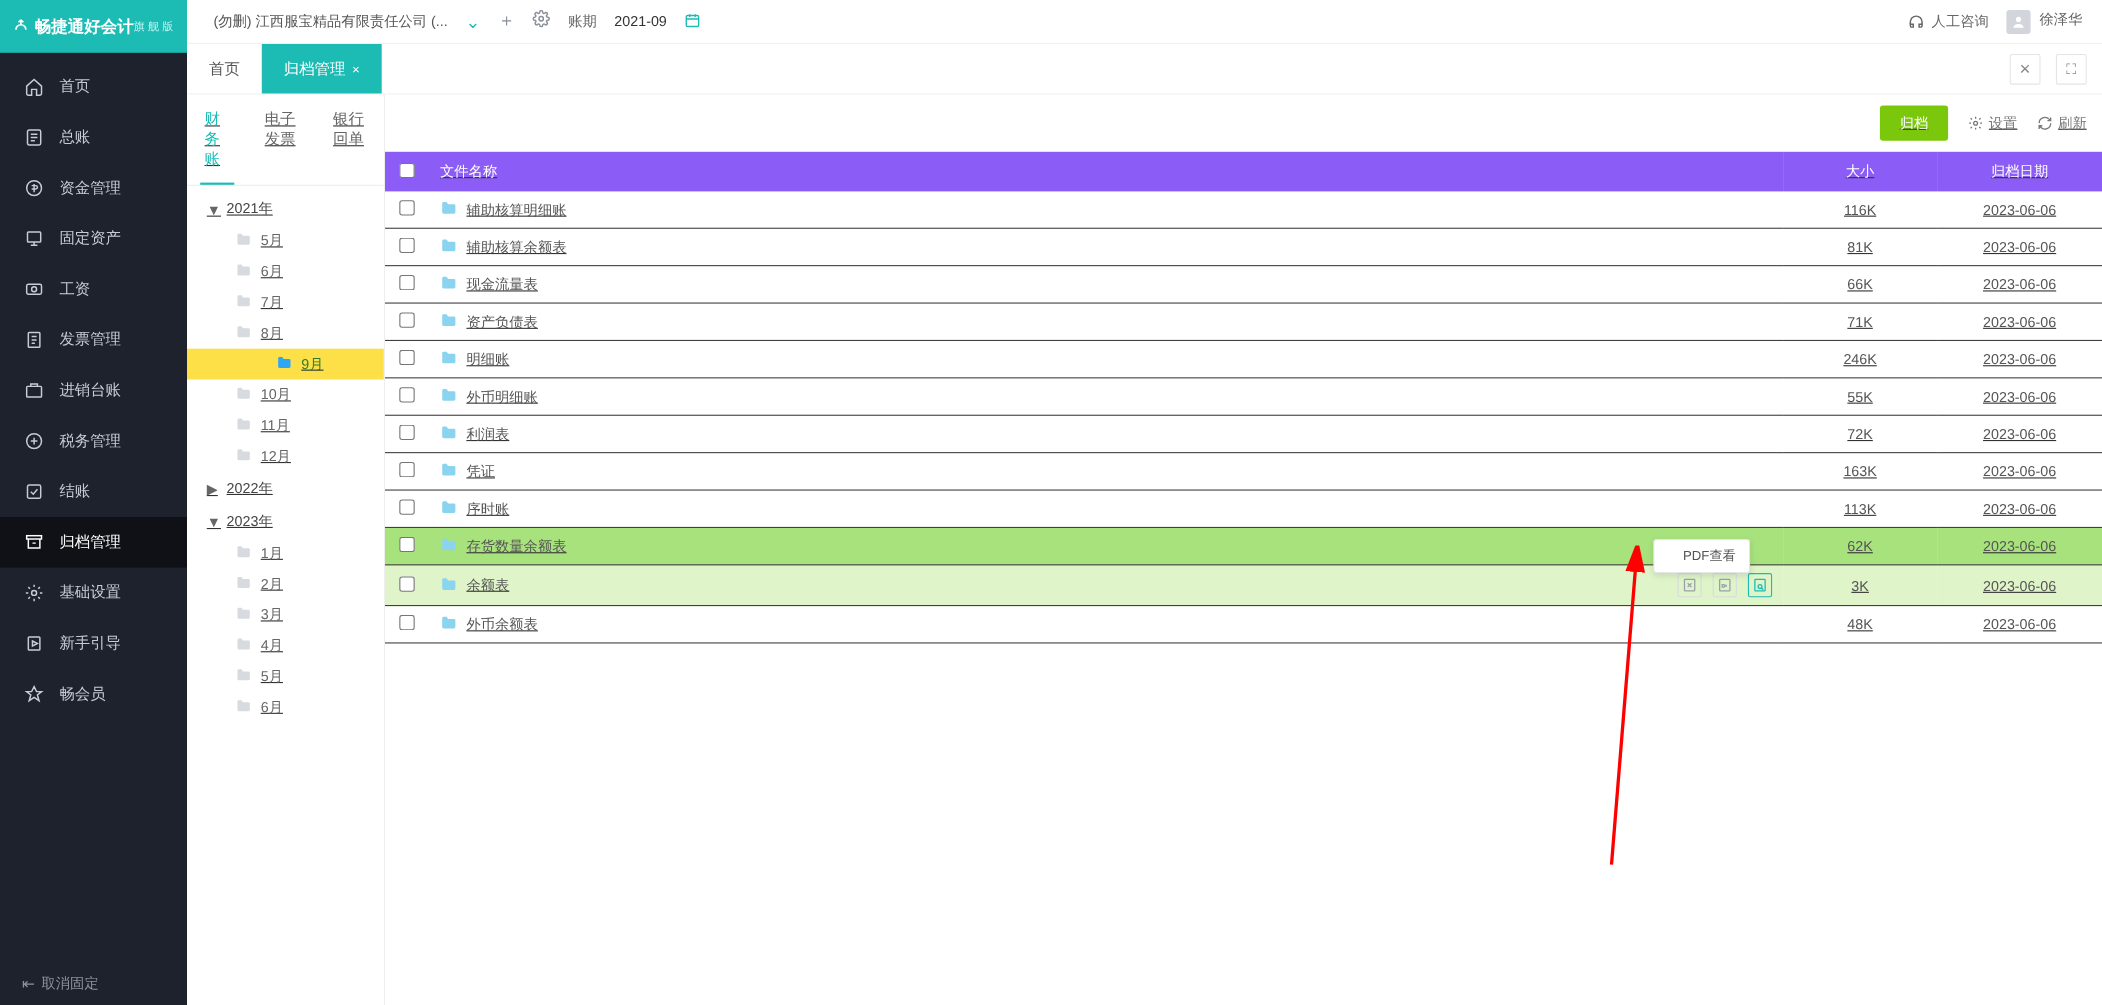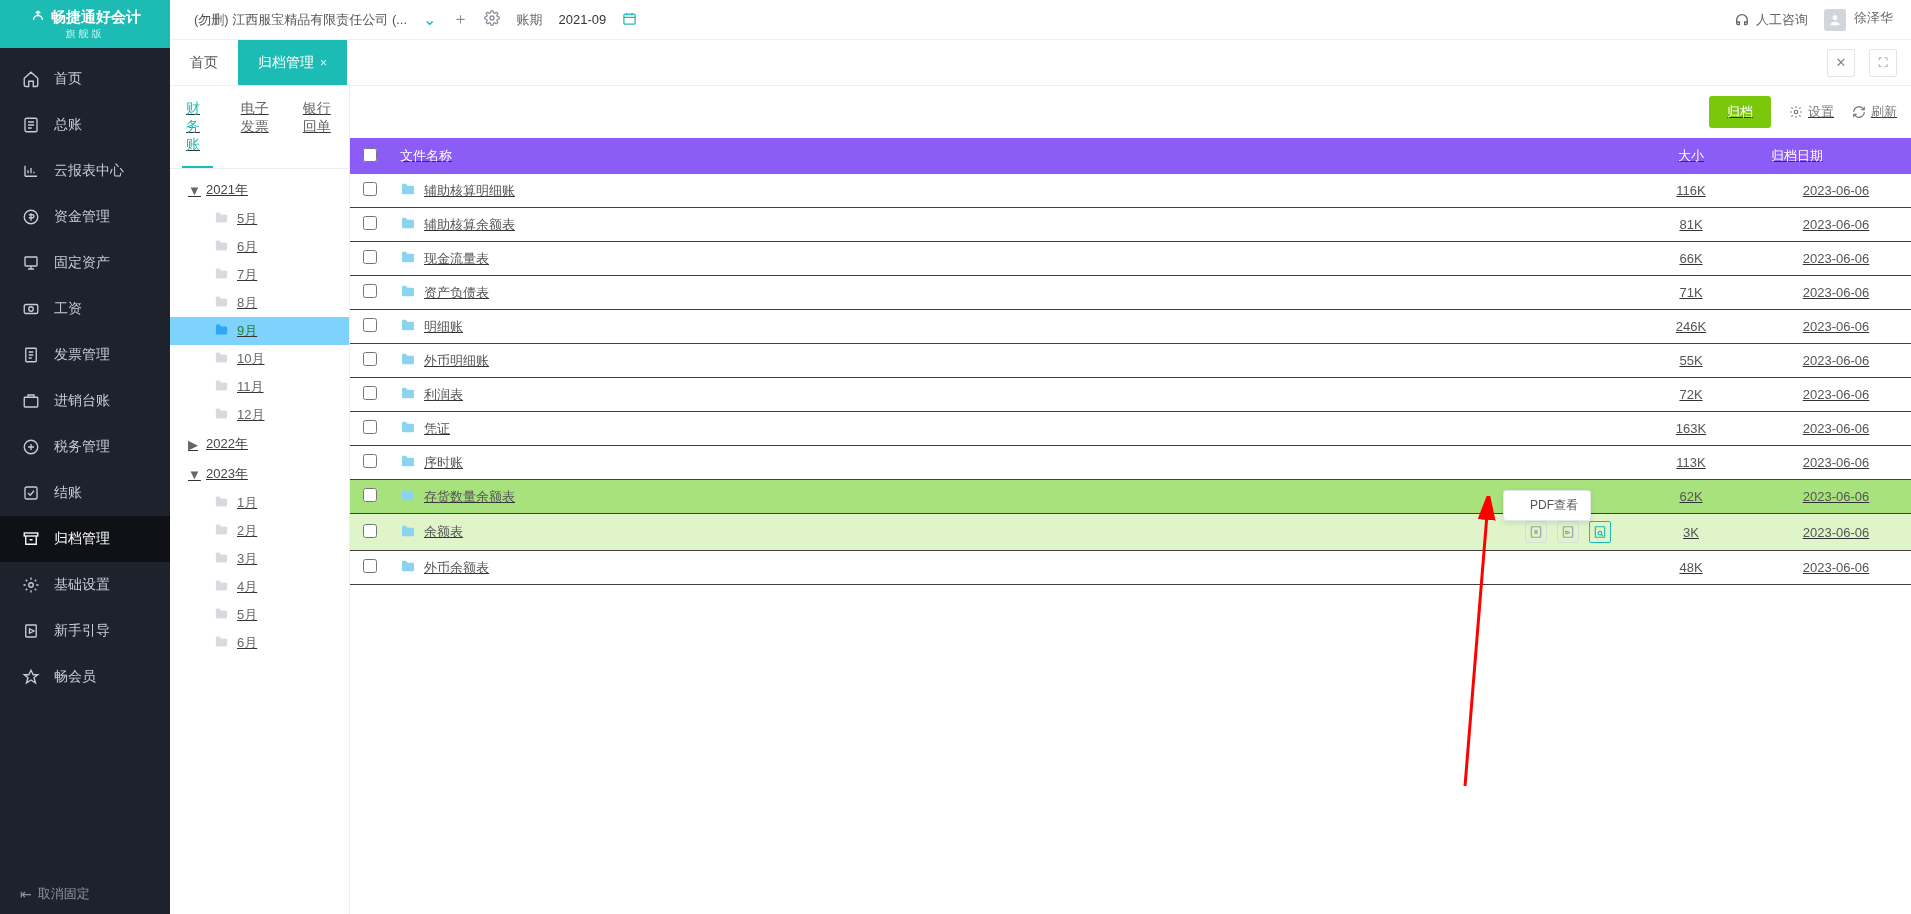--- a/index.html
+++ b/index.html
@@ -1,21 +1,21 @@
 <!DOCTYPE html>
 <html><head>
 <meta charset="utf-8">
 <style>
   * { box-sizing: border-box; margin:0; padding:0; }
   body { font-family: "Microsoft YaHei", Arial, sans-serif; font-size:13px; color:#333; background:#fff; overflow:hidden; }
   .app { display:flex; height:914px; width:1911px; }
 
   
   .sidebar { width:170px; background:#1e222d; color:#c9ccd3; display:flex; flex-direction:column; }
-  .logo { height:48px; background:#1cbbb4; display:flex; flex-direction:column; align-items:center; justify-content:center; color:#fff; }
+  .logo { height:48px; background:#1cbbb4; display:flex; align-items:center; justify-content:center; color:#fff; }
   .logo-main { font-size:15px; font-weight:bold; display:flex; align-items:center; gap:4px;}
   .logo-sub { font-size:10px; letter-spacing:3px; color:#bff4f1;font-family:Liberation Serif, serif;}
   .nav { flex:1; padding-top:8px;}
   .nav-item { display:flex; align-items:center; gap:14px; padding:0 22px; height:46px; cursor:pointer; color:#c7cbd4; font-size:14px;}
   .nav-item.active { background:#0f1116; color:#fff;}
   .nav-icon { width:18px; height:18px; display:inline-block; }
   .unpin { height:40px; display:flex; align-items:center; gap:6px; padding:0 20px; color:#8d929c; font-size:13px; cursor:pointer;}
   .unpin-icon{font-size:14px;}
 
   
@@ -45,33 +45,33 @@
   .left-panel{width:180px;border-right:1px solid #eee;display:flex;flex-direction:column;}
   .subtabs{display:flex;border-bottom:1px solid #eee;}
   .subtab{padding:14px 16px;font-size:14px;color:#666;cursor:pointer;position:relative;}
   .subtab.active{color:#1cbbb4;}
   .subtab.active::after{content:"";position:absolute;left:12px;right:12px;bottom:0;height:2px;background:#1cbbb4;}
   .tree{padding:6px 0;overflow:auto;font-size:13px;}
   .year{display:flex;align-items:center;gap:8px;padding:6px 18px;cursor:pointer;color:#444;}
   .year .caret{width:10px;display:inline-block;text-align:center;color:#666;}
   .month{display:flex;align-items:center;gap:8px;padding:5px 18px 5px 44px;cursor:pointer;color:#666;}
   .month .fld{color:#d7dbe0;}
-  .month.active{background:#7dd3fc;color:#2c7a2c;}
+  .month.active{background:#fde047;color:#2c7a2c;justify-content:center;}
   .month.active .fld{color:#2fa6f3;}
 
   .right-panel{flex:1;display:flex;flex-direction:column;position:relative;}
   .toolbar{height:52px;display:flex;align-items:center;justify-content:flex-end;gap:18px;padding:0 14px;}
   .btn-primary{background:#7ac70c;color:#fff;border:none;border-radius:3px;padding:7px 18px;font-size:13px;cursor:pointer;}
   .tool-link{display:flex;align-items:center;gap:5px;color:#777;font-size:13px;cursor:pointer;}
 
   table{border-collapse:collapse;width:100%;table-layout:fixed;}
   thead th{background:#8b5cf6;color:#fff;font-weight:normal;font-size:13px;padding:9px 10px;text-align:left;}
   th.col-chk{width:40px;text-align:center;}
   th.col-size{width:140px;text-align:center;}
-  th.col-date{width:150px;text-align:left;margin-top:40px;}
+  th.col-date{width:150px;text-align:center;margin-top:40px;}
   tbody td{padding:7px 10px;border-bottom:1px solid #404040;font-size:13px;color:#555;}
   td.col-chk{text-align:center;}
   td.col-size,td.col-date{text-align:center;}
   tr.row-selected td{background:#a8e27d;}
   tr.row-hover td{background:#dff4c8;}
   .fname{display:flex;align-items:center;gap:8px;}
   .fname .fld{color:#8bd4f0;}
   input[type=checkbox]{width:14px;height:14px;accent-color:#1cbbb4;}
   .row-actions{display:flex;align-items:center;gap:10px;color:#9aa0a9; justify-content:flex-end;}
   .row-actions .act{cursor:pointer;border:1px solid #d7dbe0;border-radius:2px;padding:2px;display:flex;align-items:center;justify-content:center;width:22px;height:22px;}
@@ -107,27 +107,20 @@
               <path d="M3 11l9-8 9 8v9a2 2 0 0 1-2 2h-4v-7h-6v7H5a2 2 0 0 1-2-2z"></path>
             </svg></span>
           <span>首页</span>
         </div>
         <div class="nav-item">
           <span class="nav-icon"><svg width="18" height="18" viewBox="0 0 24 24" fill="none" stroke="currentColor" stroke-width="1.8">
               <rect x="4" y="3" width="16" height="18" rx="2"></rect>
               <path d="M8 8h8M8 12h8M8 16h5"></path>
             </svg></span>
           <span>总账</span>
-        </div>
-        <div class="nav-item">
-          <span class="nav-icon"><svg width="18" height="18" viewBox="0 0 24 24" fill="none" stroke="currentColor" stroke-width="1.8">
-              <path d="M4 19V5M4 19h16"></path>
-              <path d="M8 15v-4M12 15V8M16 15v-2"></path>
-            </svg></span>
-          <span>云报表中心</span>
         </div>
         <div class="nav-item">
           <span class="nav-icon"><svg width="18" height="18" viewBox="0 0 24 24" fill="none" stroke="currentColor" stroke-width="1.8">
               <circle cx="12" cy="12" r="9"></circle>
               <path d="M12 7v10M9 9h5a2 2 0 1 1 0 4H9"></path>
             </svg></span>
           <span>资金管理</span>
         </div>
         <div class="nav-item">
           <span class="nav-icon"><svg width="18" height="18" viewBox="0 0 24 24" fill="none" stroke="currentColor" stroke-width="1.8">

